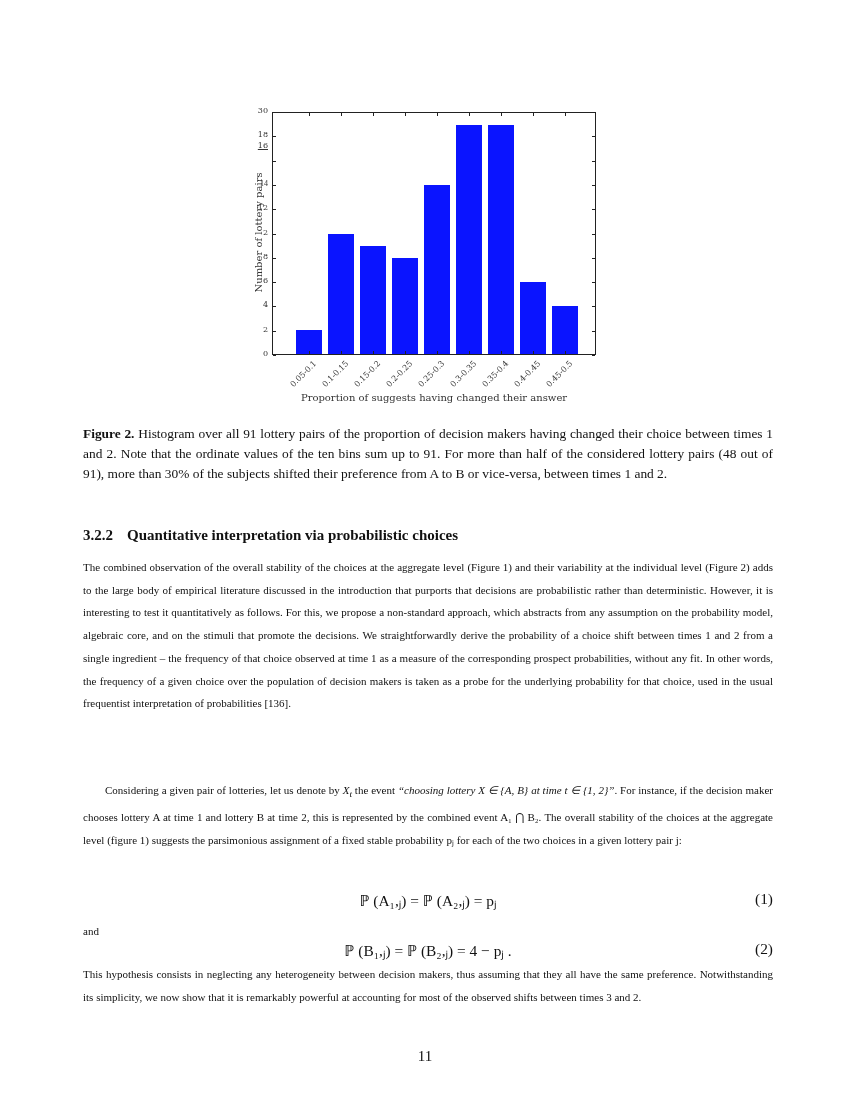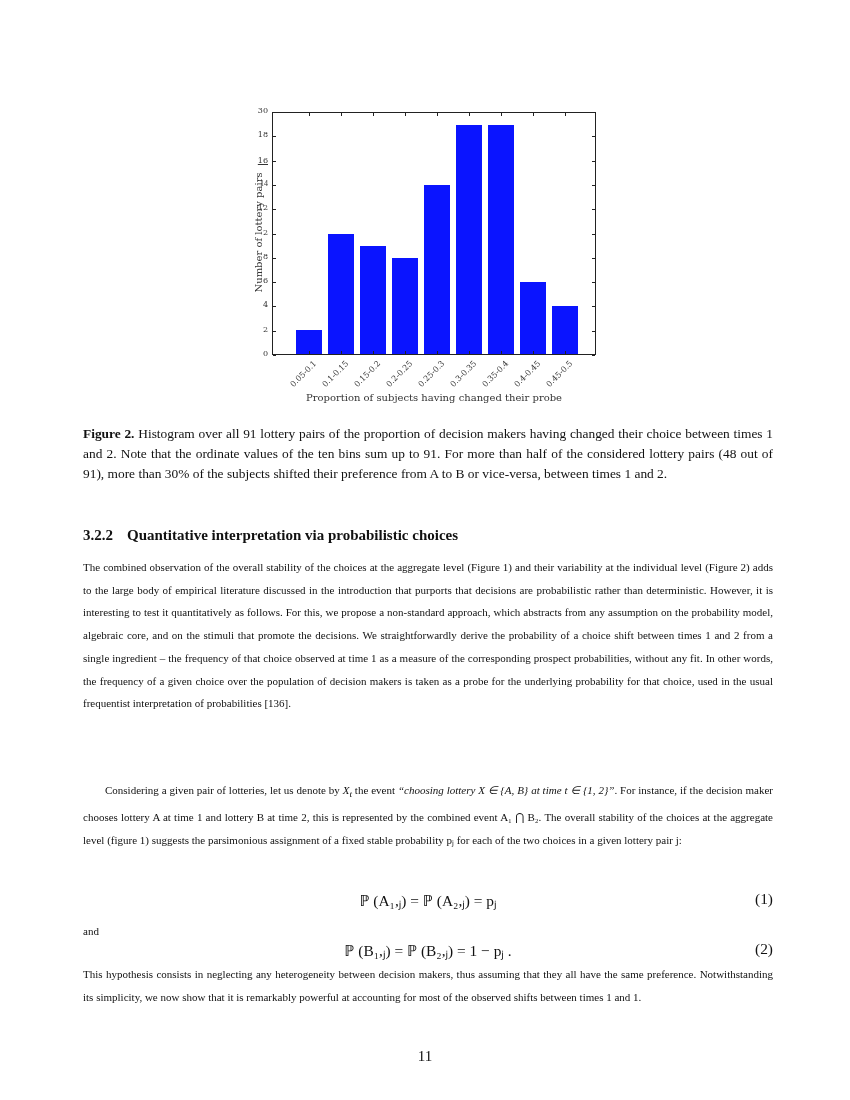--- a/index.html
+++ b/index.html
@@ -81,37 +81,37 @@
   </div>
 <div id="yticks">
     <div class="ytick" style="top: 349px;">0</div>
     <div class="ytick" style="top: 324.7px;">2</div>
     <div class="ytick" style="top: 300.4px;">4</div>
     <div class="ytick" style="top: 276.1px;">6</div>
     <div class="ytick" style="top: 251.8px;">8</div>
     <div class="ytick" style="top: 227.5px;">2</div>
     <div class="ytick" style="top: 203.2px;">12</div>
     <div class="ytick" style="top: 178.9px; font-family: Liberation Serif, serif;">14</div>
-    <div class="ytick" style="top: 156px; text-decoration: underline;">16</div>
+    <div class="ytick" style="top: 141px; text-decoration: underline;">16</div>
     <div class="ytick" style="top: 130.3px;">18</div>
     <div class="ytick" style="top: 106px;">30</div>
   </div>
 <div id="xlabels">
     <div class="xlab" style="left: 252px; top: 359px;">0.05-0.1</div>
     <div class="xlab" style="left: 284px; top: 359px;">0.1-0.15</div>
     <div class="xlab" style="left: 316px; top: 359px;">0.15-0.2</div>
     <div class="xlab" style="left: 348px; top: 359px;">0.2-0.25</div>
     <div class="xlab" style="left: 380px; top: 359px;">0.25-0.3</div>
     <div class="xlab" style="left: 412px; top: 359px;">0.3-0.35</div>
     <div class="xlab" style="left: 444px; top: 359px;">0.35-0.4</div>
     <div class="xlab" style="left: 476px; top: 359px;">0.4-0.45</div>
     <div class="xlab" style="left: 508px; top: 359px;">0.45-0.5</div>
   </div>
 <div class="ylabel">Number of lottery pairs</div>
-<div class="xlabel">Proportion of subjects having changed their probe</div>
+<div class="xlabel">Proportion of suggests having changed their answer</div>
 
 <div class="caption">
   <b>Figure 2.</b>
   <span>Histogram over all 91 lottery pairs of the proportion of decision makers having changed their choice between times 1 and 2. Note that the ordinate values of the ten bins sum up to 91. For more than half of the considered lottery pairs (48 out of 91), more than 30% of the subjects shifted their preference from A to B or vice-versa, between times 1 and 2.</span>
 </div>
 
 <div class="sec">
   <span class="num">3.2.2</span><span>Quantitative interpretation via probabilistic choices</span>
 </div>
 
@@ -122,19 +122,19 @@
 </div>
 
 <div class="eq" style="top:890px;">
   <span class="body">ℙ (A₁,ⱼ) = ℙ (A₂,ⱼ) = pⱼ</span>
   <span class="num">(1)</span>
 </div>
 
 <div class="para" style="top:920px;">and</div>
 
 <div class="eq" style="top:940px;">
-  <span class="body">ℙ (B₁,ⱼ) = ℙ (B₂,ⱼ) = 1 − pⱼ .</span>
+  <span class="body">ℙ (B₁,ⱼ) = ℙ (B₂,ⱼ) = 4 − pⱼ .</span>
   <span class="num">(2)</span>
 </div>
 
-<div class="para" style="top:963px;">This hypothesis consists in neglecting any heterogeneity between decision makers, thus assuming that they all have the same preference. Notwithstanding its simplicity, we now show that it is remarkably powerful at accounting for most of the observed shifts between times 1 and 1.</div>
+<div class="para" style="top:963px;">This hypothesis consists in neglecting any heterogeneity between decision makers, thus assuming that they all have the same preference. Notwithstanding its simplicity, we now show that it is remarkably powerful at accounting for most of the observed shifts between times 3 and 2.</div>
 
 <div class="pagenum">11</div>
 
 </body></html>

